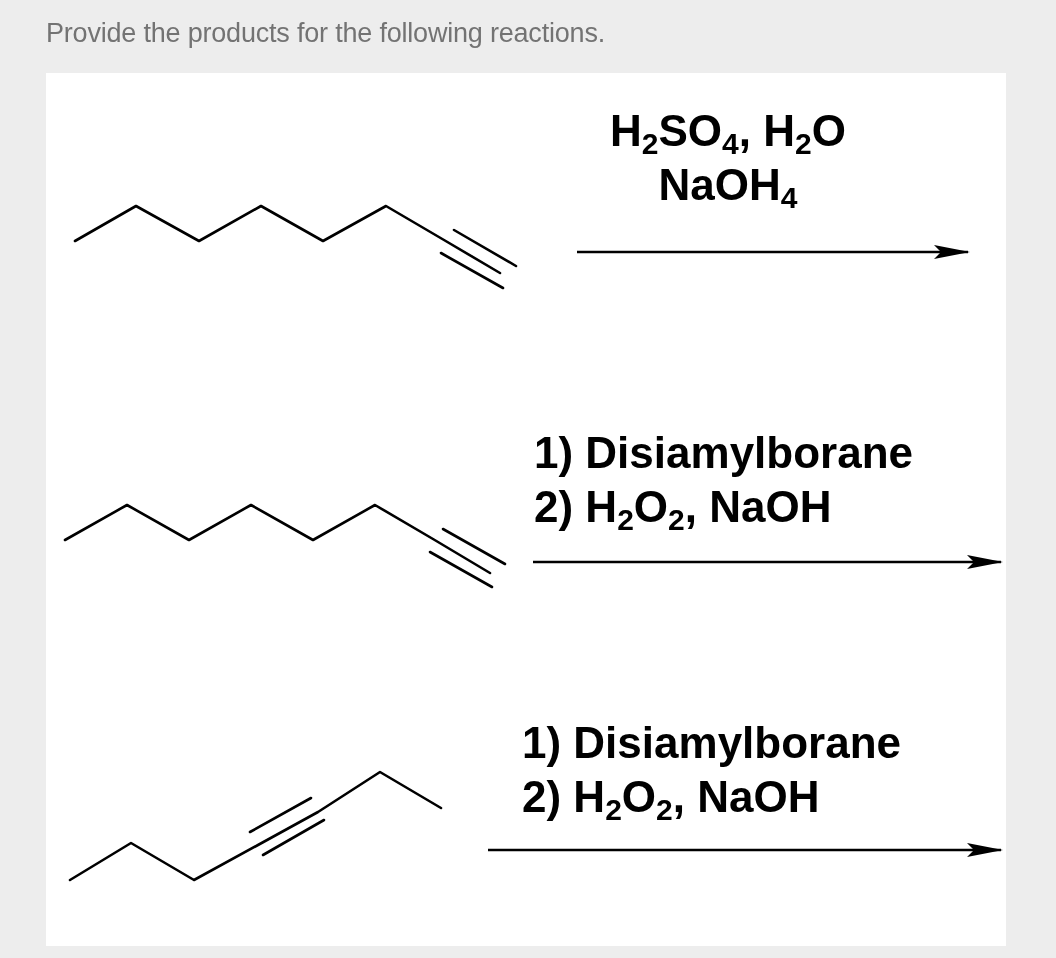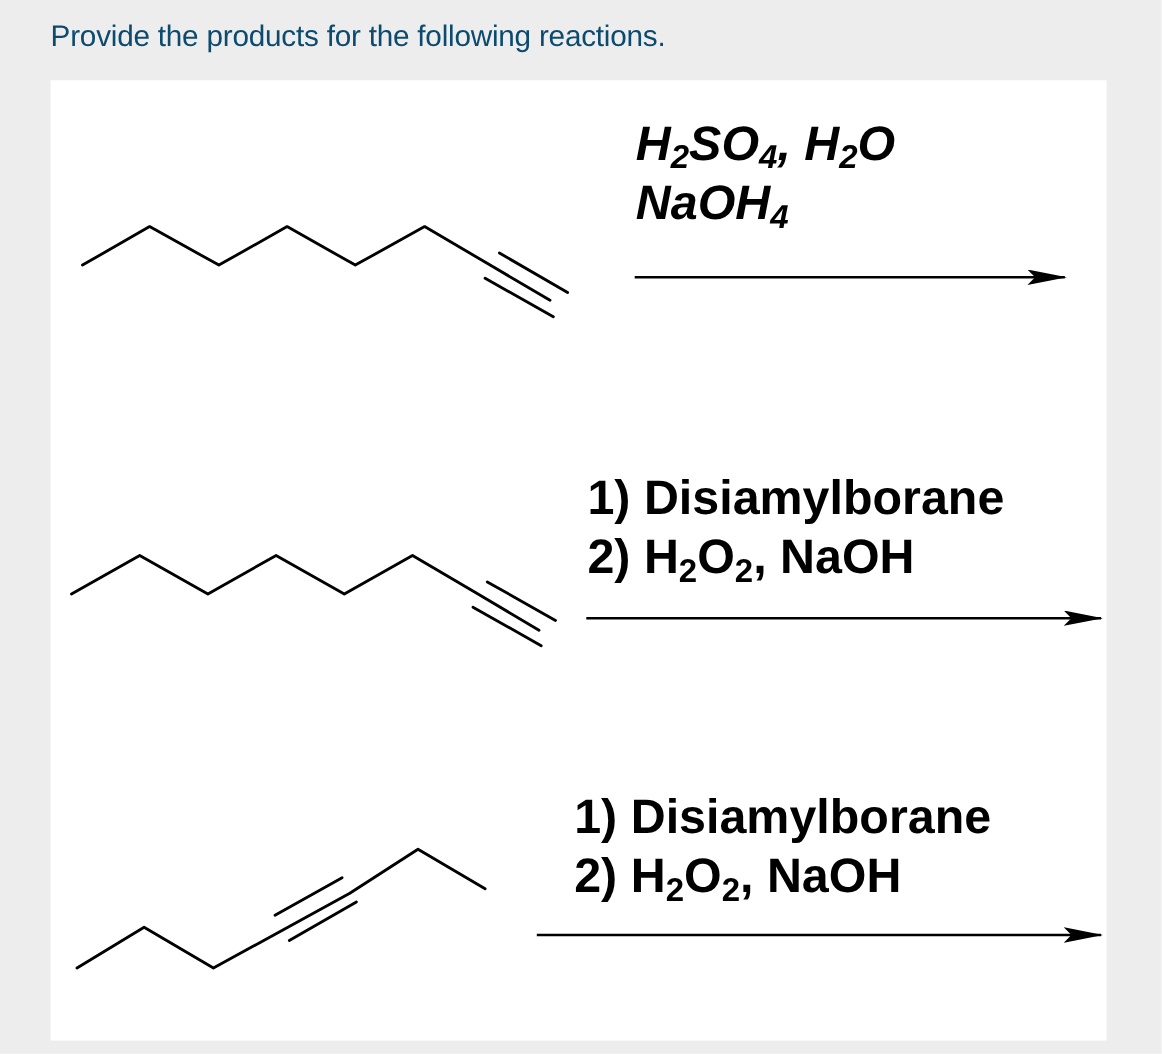--- a/index.html
+++ b/index.html
@@ -5,38 +5,38 @@
     html, body { margin: 0; padding: 0; }
     body {
       width: 1056px; height: 958px;
       background: #ededed;
       position: relative;
       overflow: hidden;
       font-family: "Liberation Sans", sans-serif;
     }
     .prompt {
       position: absolute; left: 46px; top: 18px;
-      font-size: 27px; color: #0c4a6e;
+      font-size: 27px; color: #737373;
       letter-spacing: -0.2px;
       font-family: "Liberation Sans", sans-serif;
     }
     .card {
       position: absolute; left: 46px; top: 73px;
       width: 960px; height: 873px;
       background: #ffffff;
     }
     svg.scheme { position: absolute; left: 0; top: 0; }
     .reagents {
       position: absolute;
       font-family: "Liberation Sans", sans-serif;
       font-weight: bold; color: #000;
       font-size: 44px; line-height: 54px;
       white-space: nowrap;
     }
-    .reagents.center { text-align: left; font-style: italic; }
+    .reagents.center { text-align: center; }
     .reagents sub { font-size: 30px; vertical-align: -8px; line-height: 0; }
   </style>
 </head>
 <body>
 
 <div class="prompt">Provide the products for the following reactions.</div>
 
 <div class="card"></div>
 
 <svg class="scheme" width="1056" height="958">

